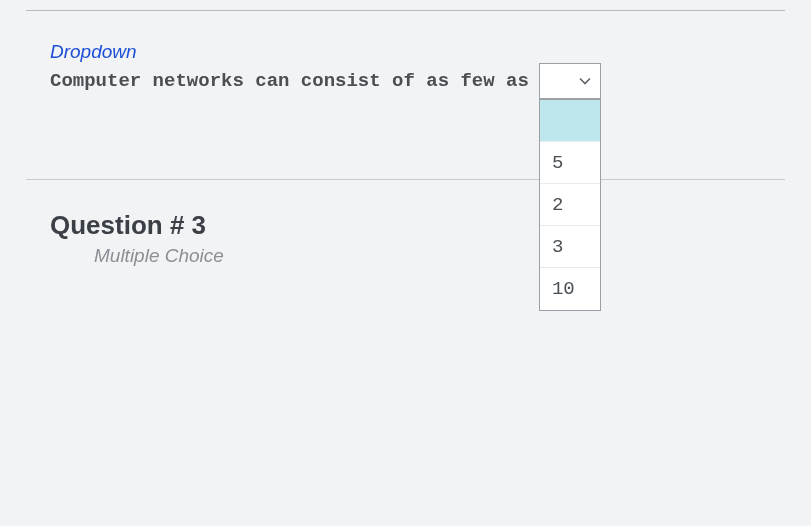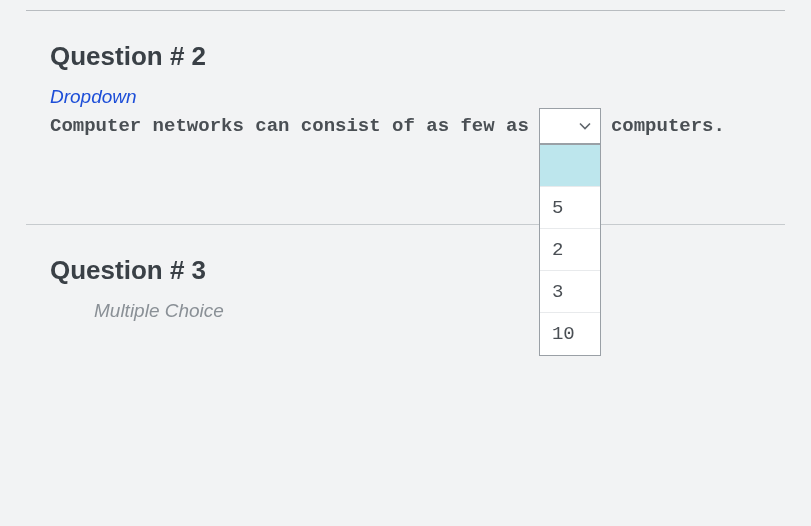--- a/index.html
+++ b/index.html
@@ -98,36 +98,35 @@
       background: #c7cbce;
       margin: 60px 26px 0 26px;
     }
     .q3-block {
       padding: 30px 50px 20px 50px;
     }
     .q3-title {
       font-size: 26px;
       font-weight: bold;
       color: #3a4046;
-      margin-bottom: 14px;
+      margin-bottom: 4px;
     }
     .q3-type {
       font-size: 19px;
       font-style: italic;
       color: #8a9096;
       margin-left: 44px;
     }
   </style>
 </head>
 <body>
 
 <div class="top-divider"></div>
 
 <div class="question-block">
-  <div class="question-title">Question # 2</div>
   <div class="question-type">Dropdown</div>
 
   <div class="prompt-row">
     <span class="prompt-before">Computer networks can consist of as few as</span>
 
     <div class="dropdown-wrap">
       <div class="select-box">
         <span class="chevron-icon">
           <svg viewBox="0 0 12 12" width="12" height="12">
               <path d="M1 3.5 L6 8.5 L11 3.5" fill="none" stroke="currentColor" stroke-width="1.6"></path>
@@ -136,21 +135,20 @@
       </div>
       <div class="options-popup">
         <div class="option-item highlighted"></div>
         <div class="option-item">5</div>
         <div class="option-item">2</div>
         <div class="option-item">3</div>
         <div class="option-item">10</div>
       </div>
     </div>
 
-    <span class="prompt-after">computers.</span>
   </div>
 </div>
 
 <div class="mid-divider"></div>
 
 <div class="q3-block">
   <div class="q3-title">Question # 3</div>
   <div class="q3-type">Multiple Choice</div>
 </div>
 

